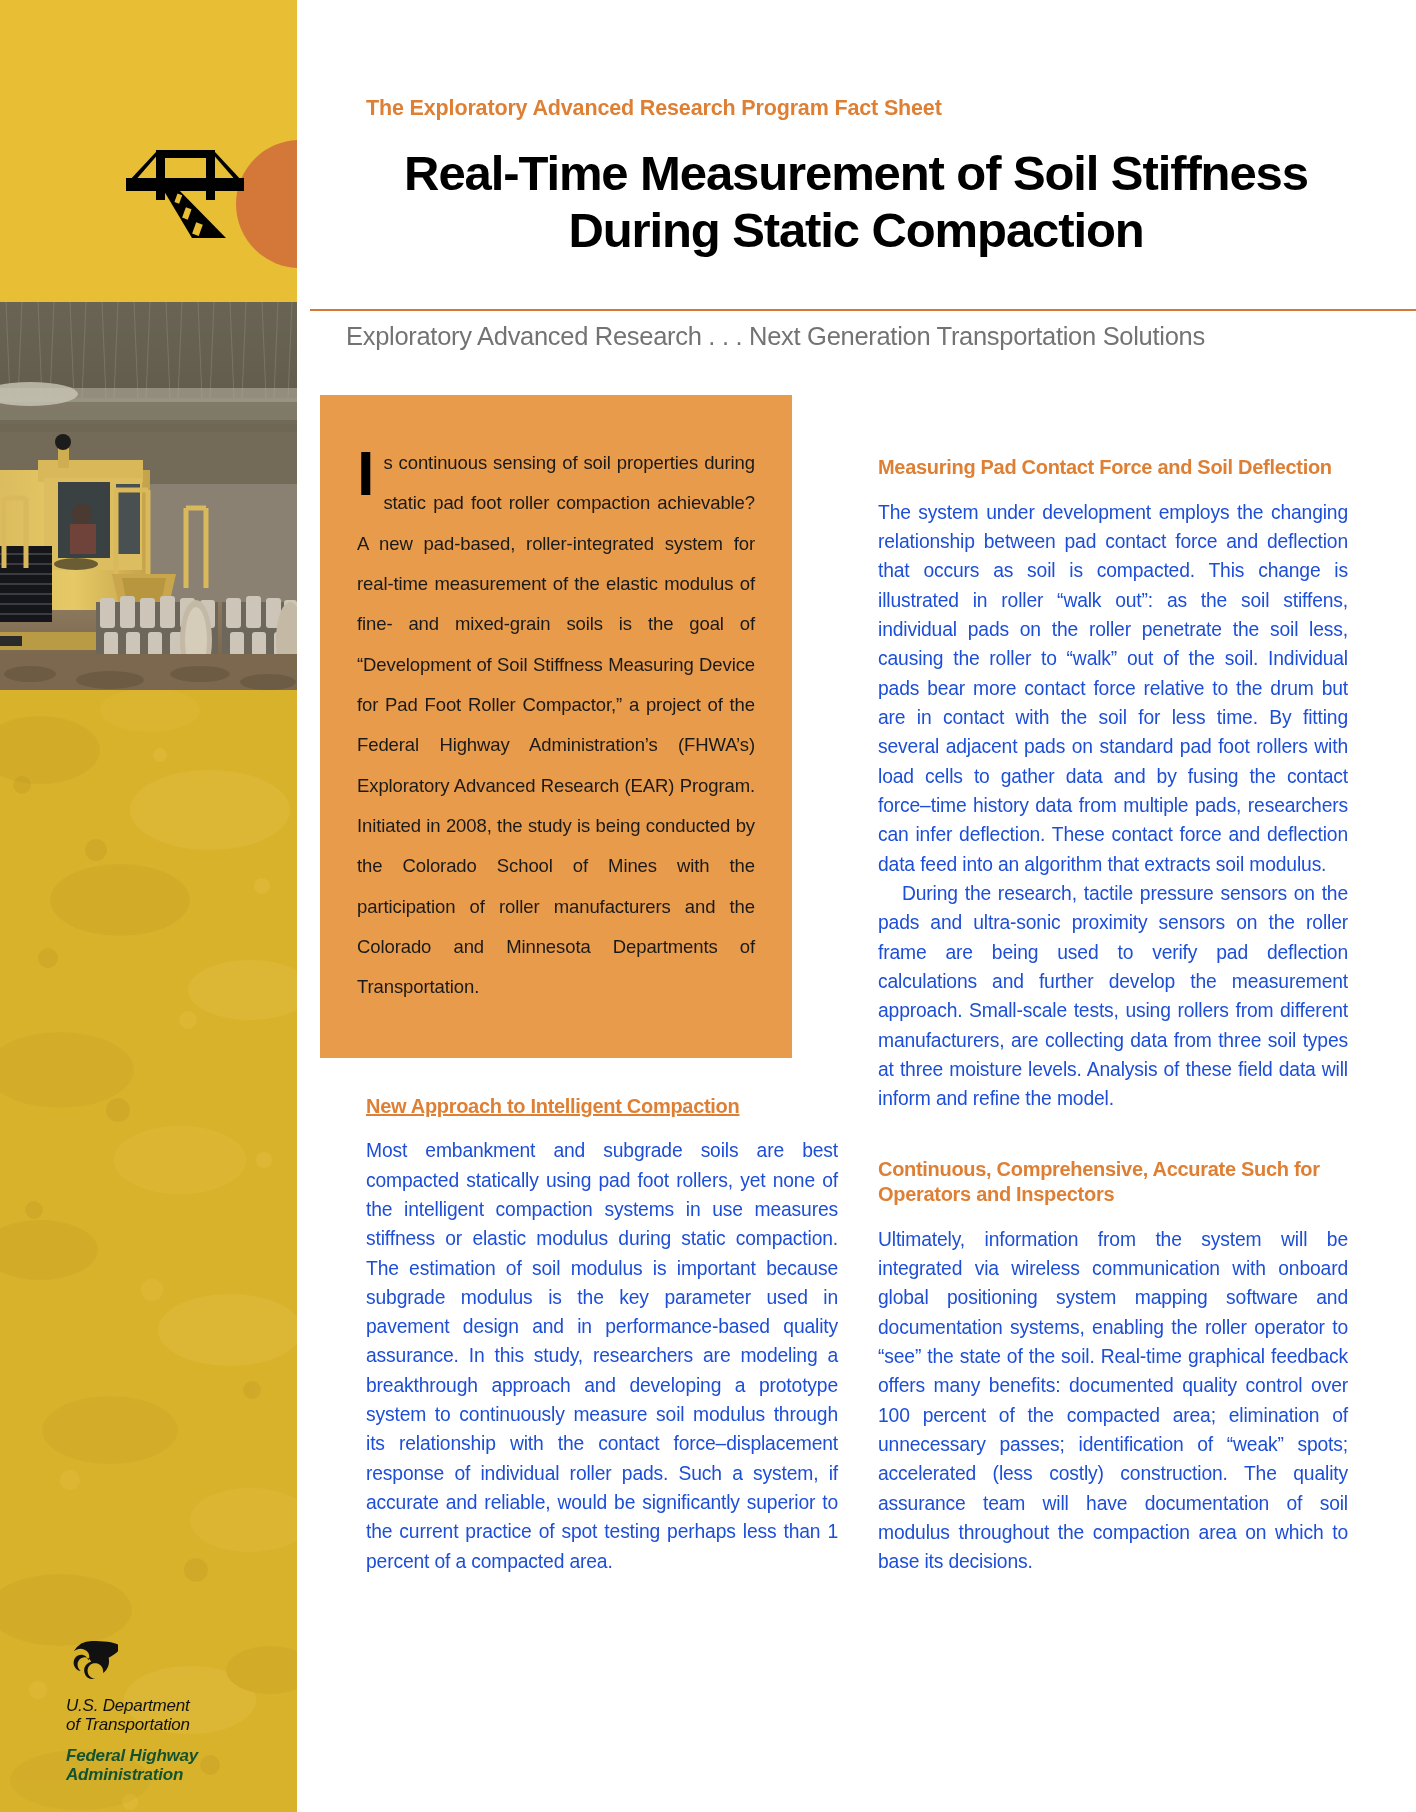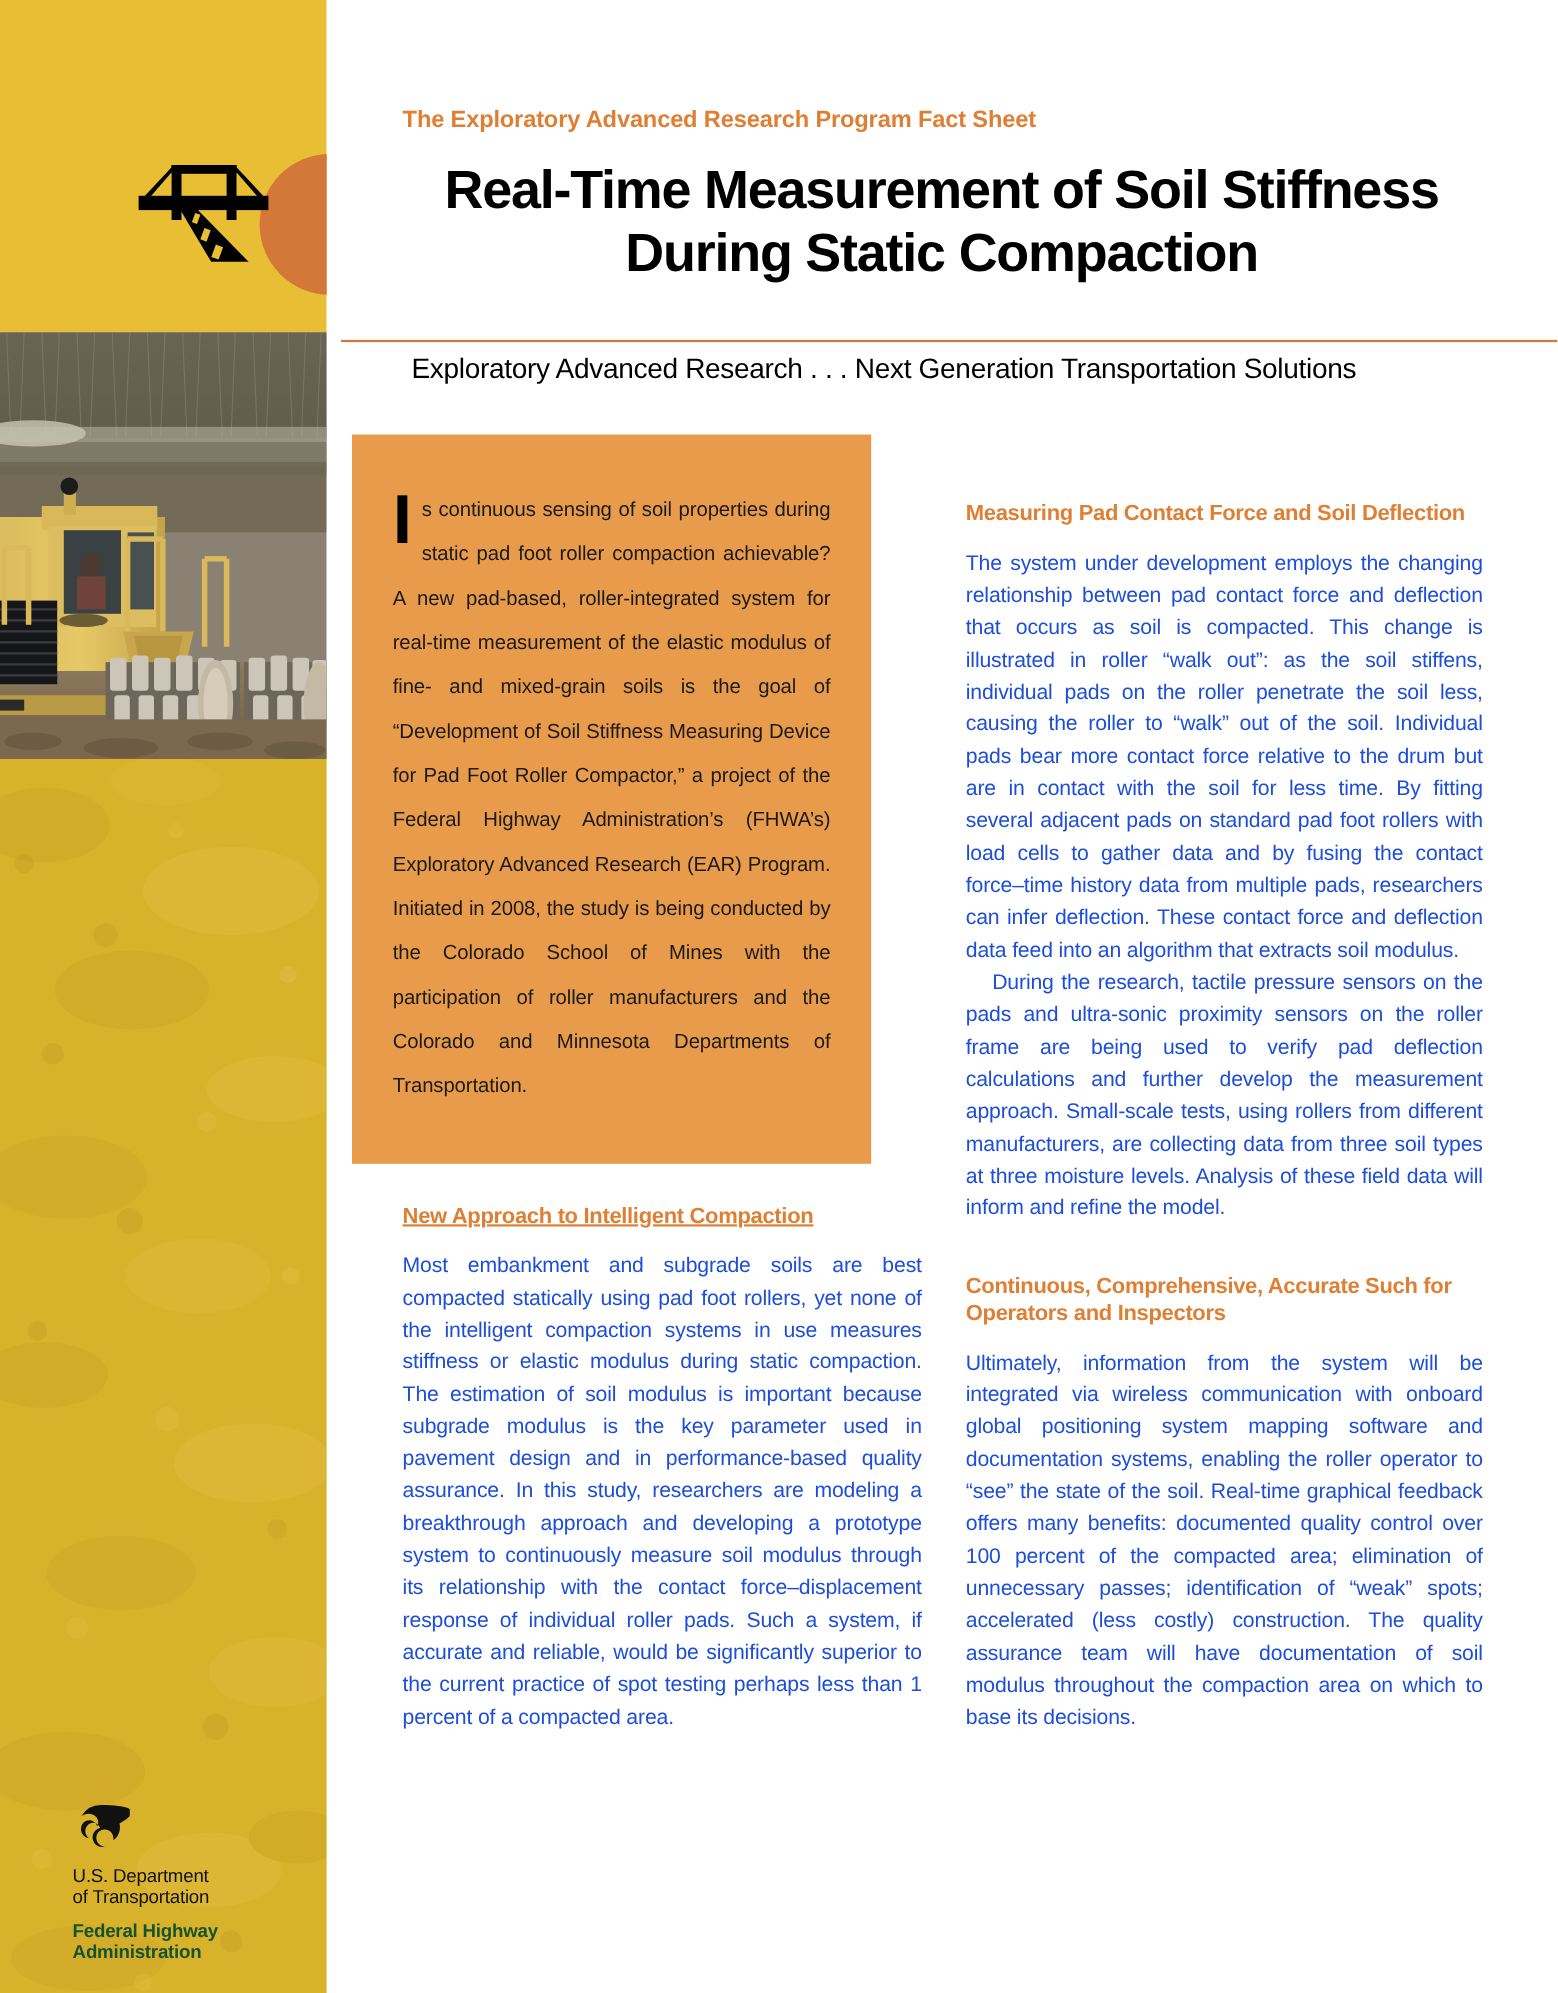--- a/index.html
+++ b/index.html
@@ -13,20 +13,21 @@
     font-family: "Liberation Sans", sans-serif;
     overflow: hidden;
   }
 
   
   #left-rail {
     position: absolute;
     left: 0; top: 0;
     width: 297px; height: 1812px;
     overflow: hidden;
+    font-style: italic;
   }
   
   #rail-top {
     position: absolute;
     left: 0; top: 0;
     width: 297px; height: 302px;
     background: #E8BE35;
   }
   
   #orange-circle {
@@ -115,22 +116,22 @@
     text-align: center;
   }
   #title-rule {
     position: absolute;
     left: 310px; top: 309px;
     width: 1106px; height: 2px;
     background: #D4783A;
   }
   #subtitle {
     position: absolute;
-    left: 374px; top: 322px;
-    color: #000000;
+    left: 346px; top: 322px;
+    color: #737373;
     font-size: 25.5px;
     letter-spacing: -0.3px;
     white-space: nowrap;
   }
 
   
   #col-left {
     position: absolute;
     left: 366px; top: 455px;
     width: 472px;

